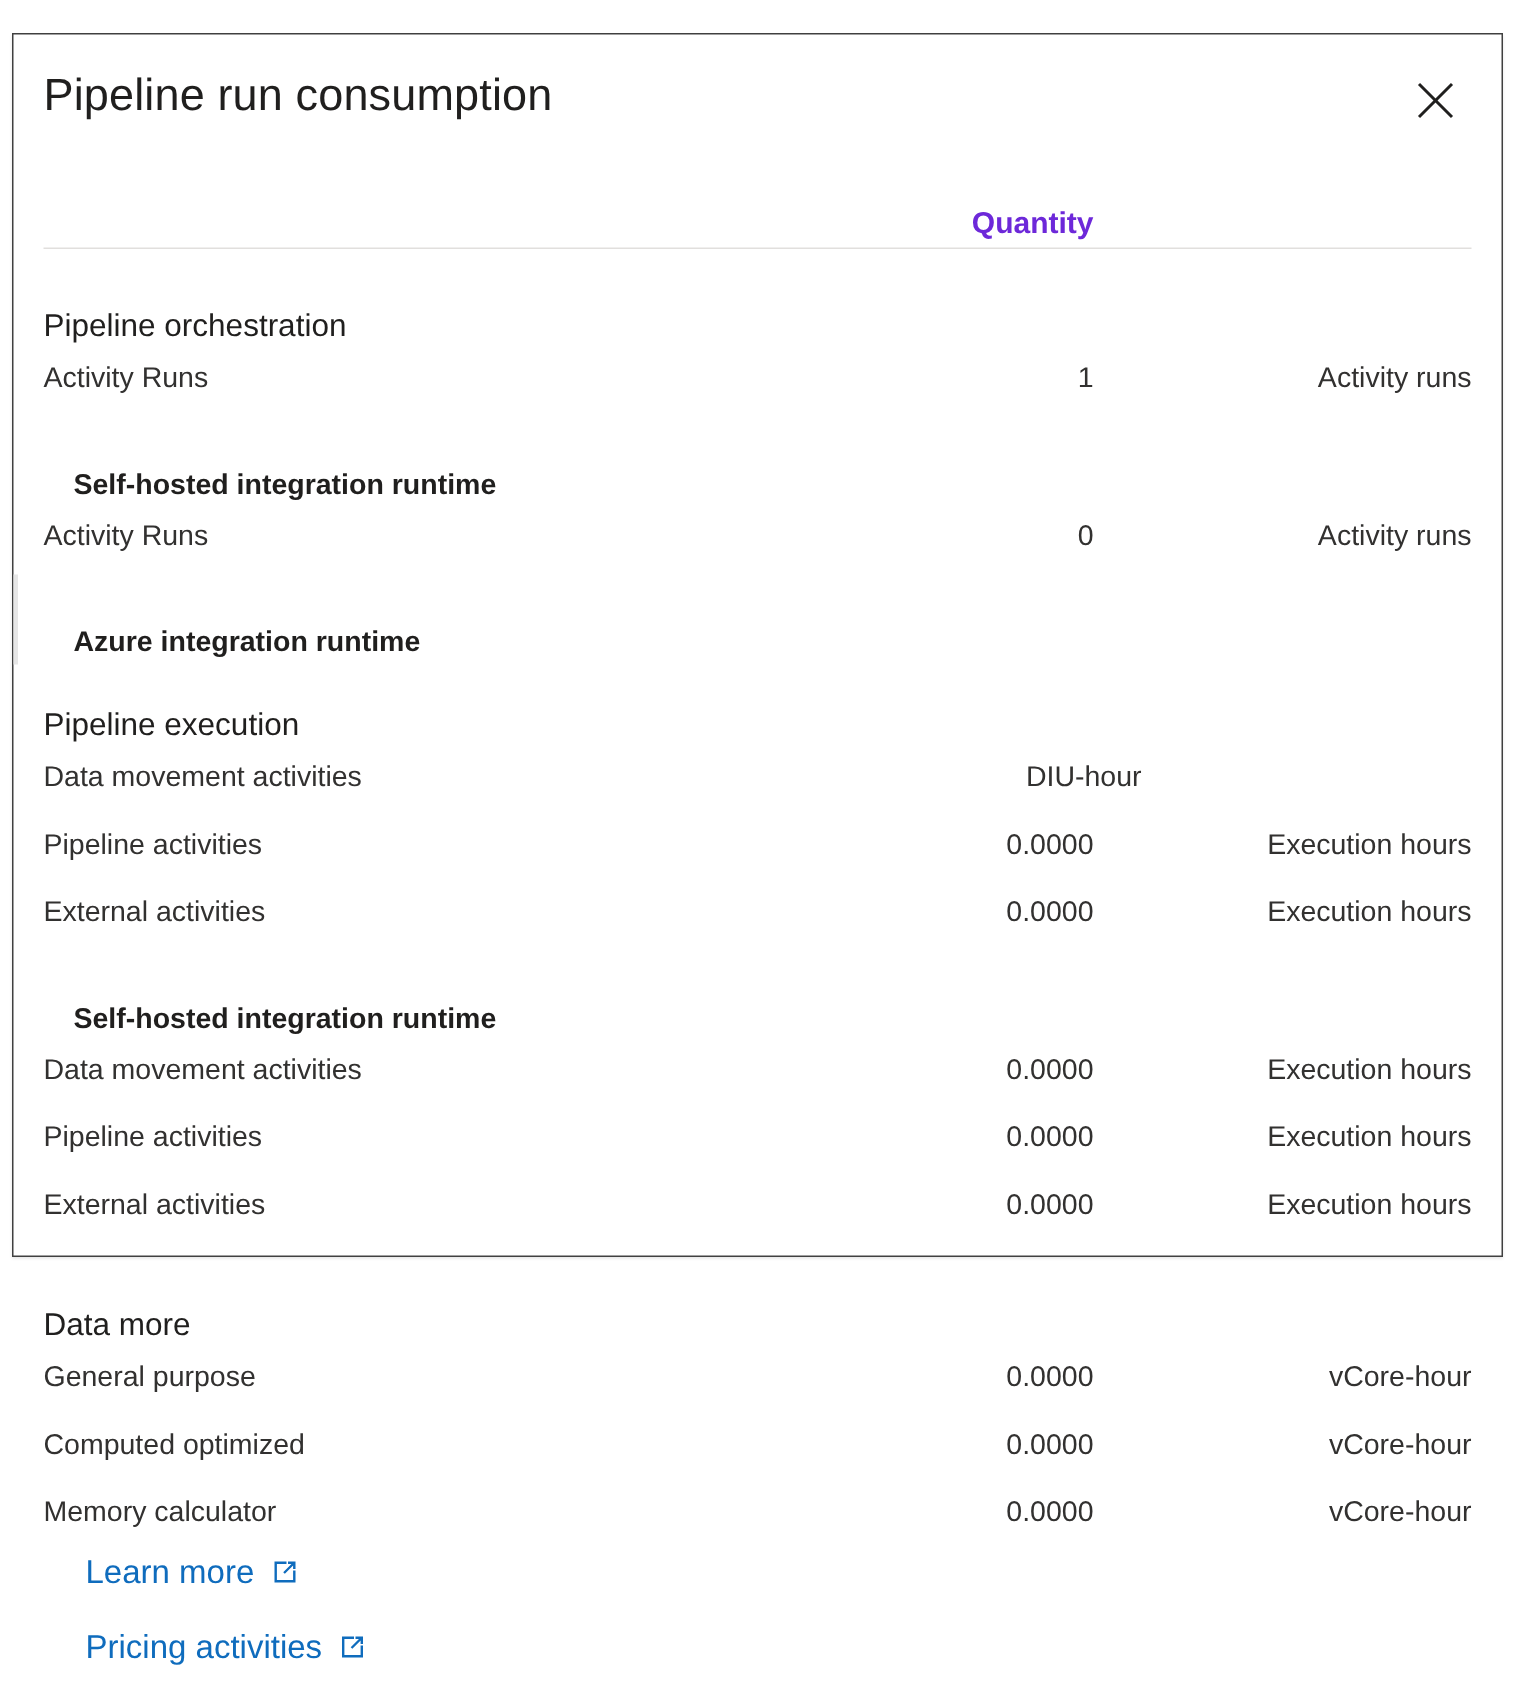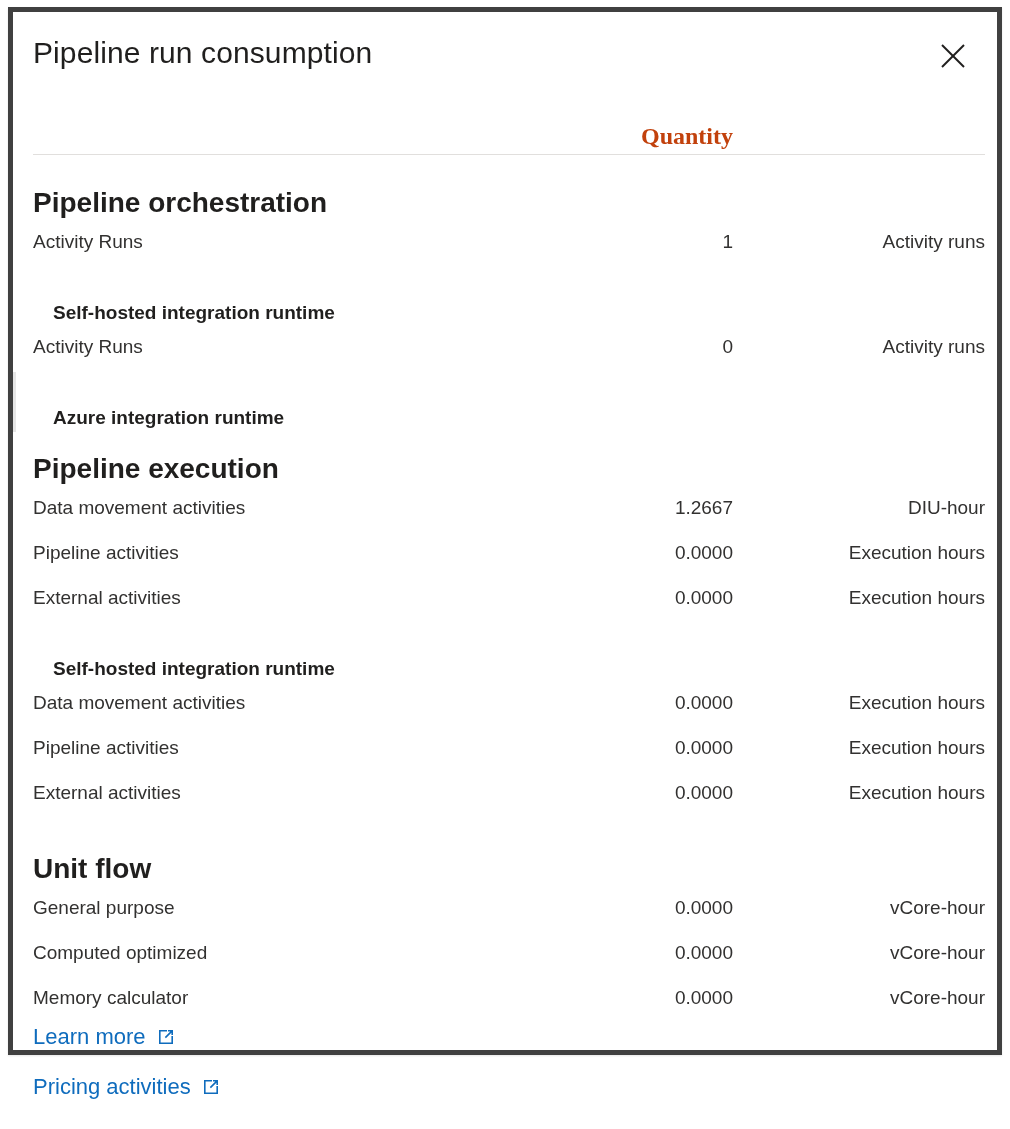--- a/index.html
+++ b/index.html
@@ -10,25 +10,25 @@
   body {
     width: 1010px;
     height: 1129px;
     font-family: "Liberation Sans", sans-serif;
     color: #323130;
     overflow: hidden;
   }
   .panel {
     position: absolute;
     left: 8px;
-    top: 7px;
+    top: 22px;
     width: 994px;
-    height: 1048px;
+    height: 816px;
     box-sizing: border-box;
-    border: 5px solid #404040;
+    border: 1px solid #404040;
     background: #ffffff;
     box-shadow: 0 1px 2px rgba(0,0,0,0.10);
   }
   .panel-left-accent {
     position: absolute;
     left: 0px;
     top: 360px;
     width: 3px;
     height: 60px;
     background: #e6e6e6;
@@ -75,24 +75,23 @@
     align-items: flex-end;
     height: 46px;
     border-bottom: 1px solid #e1dfdd;
     padding-bottom: 4px;
   }
   .col-name  { width: 480px; }
   .col-qty   { width: 220px; text-align: right; }
   .col-unit  { width: 252px; text-align: right; }
 
   .thead .col-qty, .thead .col-unit {
-    font-size: 24px;
+    font-size: 20px;
     font-weight: 700;
-    color: #c2410c;
-    font-family: Liberation Serif, serif;
+    color: #6d28d9;
   }
 
   .row {
     display: flex;
     align-items: center;
     height: 45px;
   }
   .row .col-name {
     font-size: 19px;
     color: #323130;
@@ -103,22 +102,22 @@
     color: #323130;
   }
 
   .section-row {
     display: flex;
     align-items: flex-end;
     height: 56px;
   }
   .section-row.tight { height: 46px; }
   .section-title {
-    font-size: 28px;
-    font-weight: 700;
+    font-size: 21px;
+    font-weight: 400;
     color: #201f1e;
   }
   .sub-title {
     font-size: 19px;
     font-weight: 700;
     color: #201f1e;
     margin-left: 20px;
   }
   .spacer-sm { height: 14px; }
   .spacer-xs { height: 8px; }
@@ -130,20 +129,21 @@
   }
   .link-row {
     display: flex;
     align-items: center;
     height: 50px;
     cursor: pointer;
   }
   .link-text {
     font-size: 22px;
     color: #0f6cbd;
+    margin-left: 28px;
   }
   .ext-icon {
     margin-left: 10px;
     display: inline-flex;
     align-items: center;
   }
 </style>
 </head>
 <body>
 
@@ -189,21 +189,20 @@
     <div class="spacer-sm"></div>
     <div class="section-row tight">
       <div class="sub-title">Azure integration runtime</div>
     </div>
 
     <div class="section-row">
       <div class="section-title">Pipeline execution</div>
     </div>
     <div class="row">
       <div class="col-name">Data movement activities</div>
-      <div class="col-qty">1.2667</div>
       <div class="col-unit">DIU-hour</div>
     </div>
     <div class="row">
       <div class="col-name">Pipeline activities</div>
       <div class="col-qty">0.0000</div>
       <div class="col-unit">Execution hours</div>
     </div>
     <div class="row">
       <div class="col-name">External activities</div>
       <div class="col-qty">0.0000</div>
@@ -225,21 +224,21 @@
       <div class="col-unit">Execution hours</div>
     </div>
     <div class="row">
       <div class="col-name">External activities</div>
       <div class="col-qty">0.0000</div>
       <div class="col-unit">Execution hours</div>
     </div>
 
     <div class="spacer-sm"></div>
     <div class="section-row">
-      <div class="section-title">Unit flow</div>
+      <div class="section-title">Data more</div>
     </div>
     <div class="row">
       <div class="col-name">General purpose</div>
       <div class="col-qty">0.0000</div>
       <div class="col-unit">vCore-hour</div>
     </div>
     <div class="row">
       <div class="col-name">Computed optimized</div>
       <div class="col-qty">0.0000</div>
       <div class="col-unit">vCore-hour</div>

